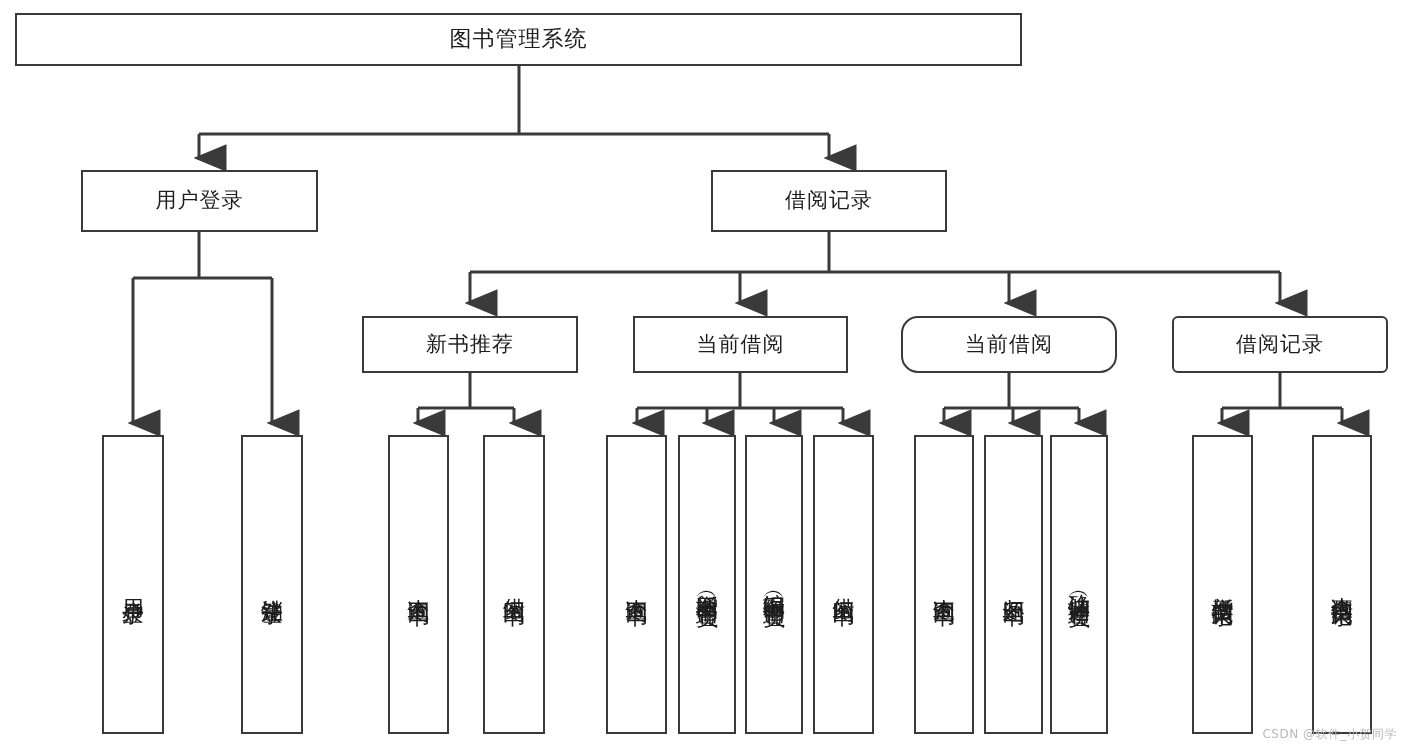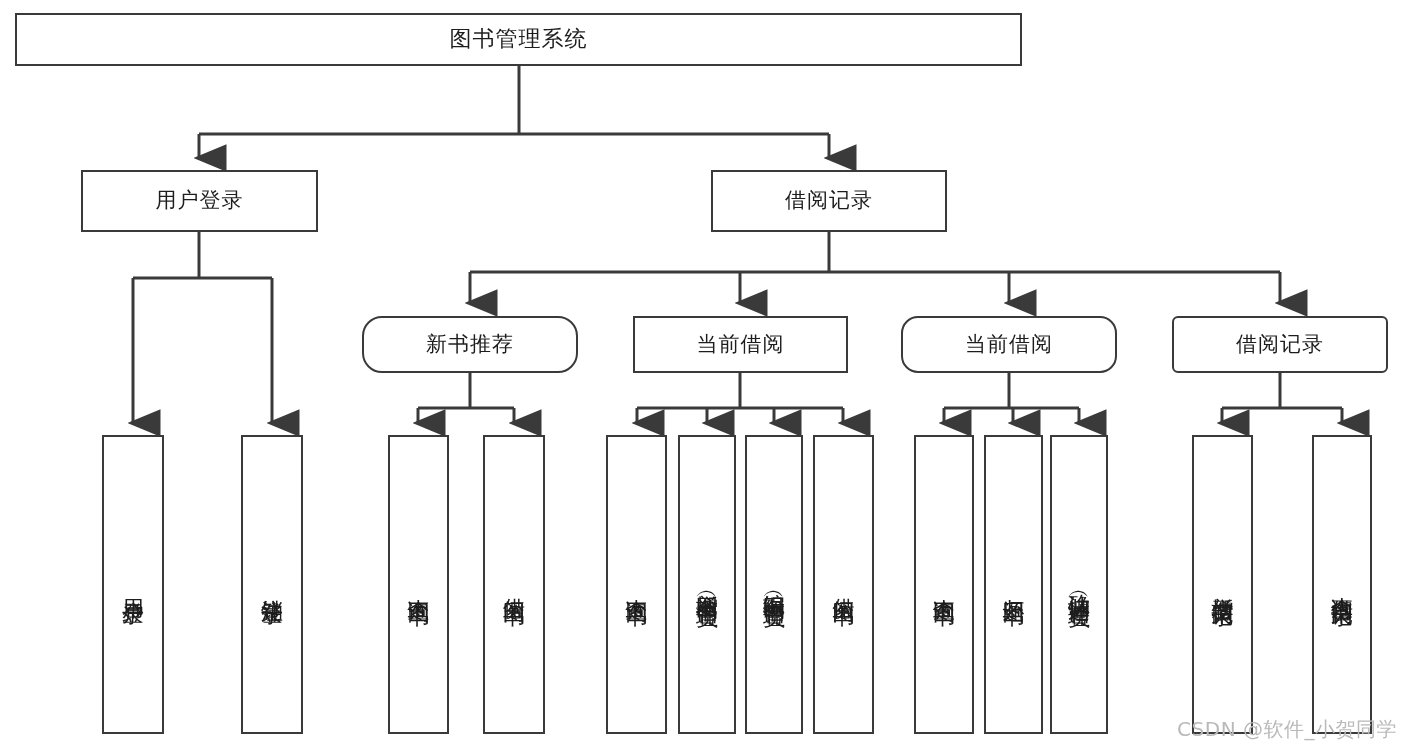--- a/index.html
+++ b/index.html
@@ -53,21 +53,21 @@
     line-height: 1.18;
     letter-spacing: 2px;
     white-space: nowrap;
     display: block;
     text-align: center;
   }
   .watermark {
     position: absolute;
     right: 8px;
     bottom: 4px;
-    font-size: 20px;
+    font-size: 12px;
     color: #b9b9b9;
     letter-spacing: 0.5px;
     white-space: nowrap;
     font-family: "DejaVu Sans", "Liberation Sans", sans-serif;
   }
 </style>
 </head>
 <body>
 
 <div id="canvas">
@@ -126,21 +126,21 @@
     <span>图书管理系统</span>
   </div>
 
   <div class="node horiz" style="left:81px; top:170px; width:237px; height:62px;">
     <span>用户登录</span>
   </div>
   <div class="node horiz" style="left:711px; top:170px; width:236px; height:62px;">
     <span>借阅记录</span>
   </div>
 
-  <div class="node horiz" style="left:362px; top:316px; width:216px; height:57px;border-radius:20px;">
+  <div class="node horiz" style="left:362px; top:316px; width:216px; height:57px;">
     <span>新书推荐</span>
   </div>
   <div class="node horiz" style="left:633px; top:316px; width:215px; height:57px;">
     <span>当前借阅</span>
   </div>
   <div class="node horiz" style="left:901px; top:316px; width:216px; height:57px;border-radius:17px;">
     <span>当前借阅</span>
   </div>
   <div class="node horiz" style="left:1172px; top:316px; width:216px; height:57px;border-radius:6px;">
     <span>借阅记录</span>

